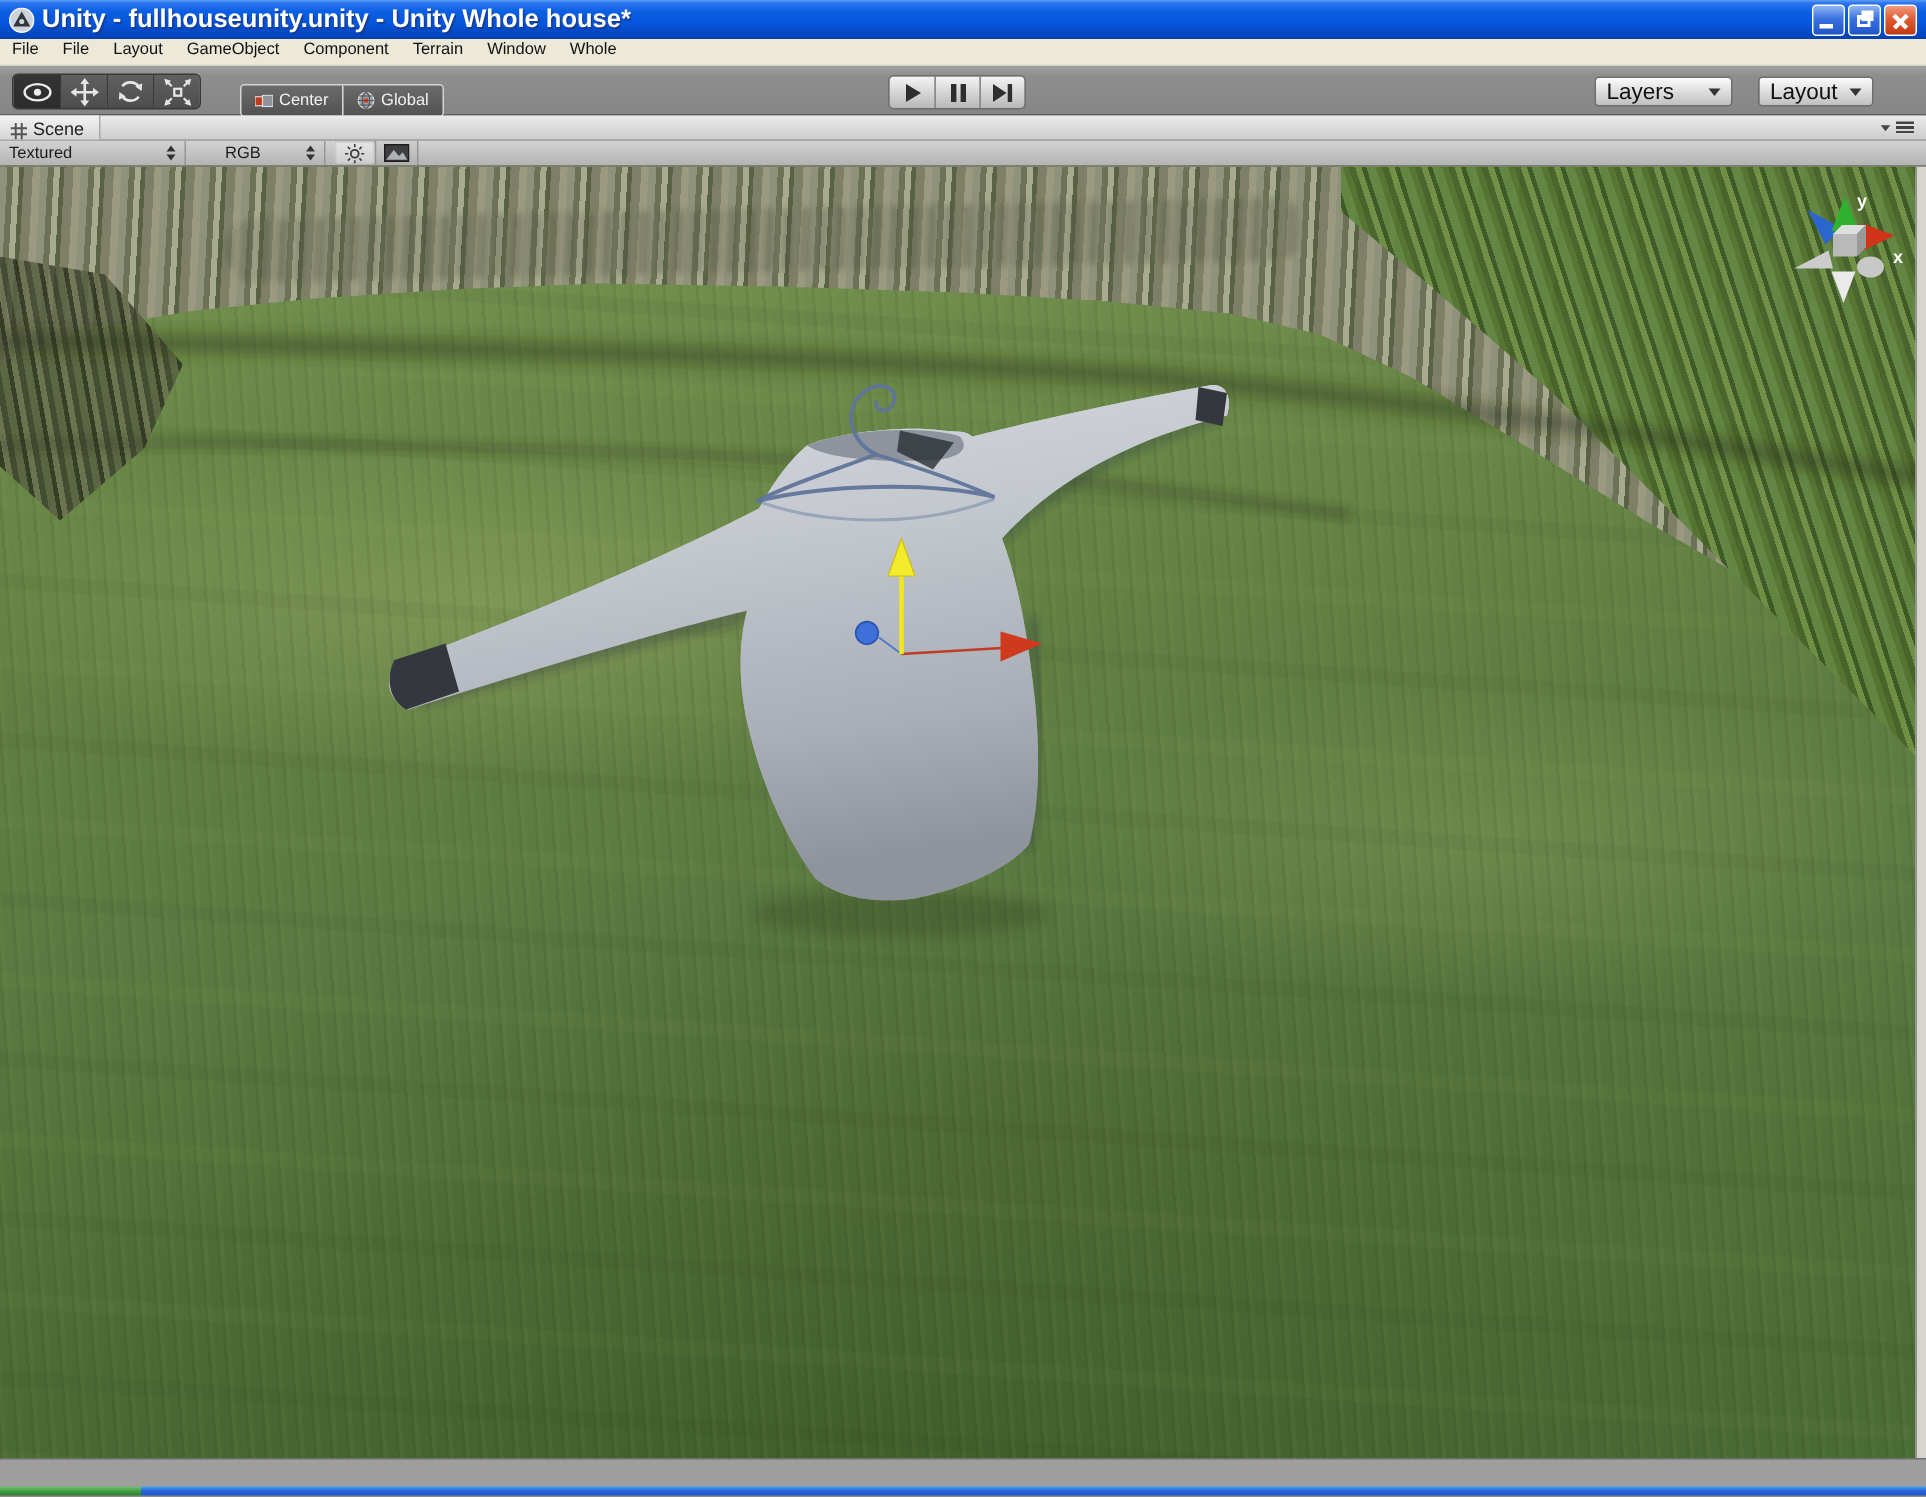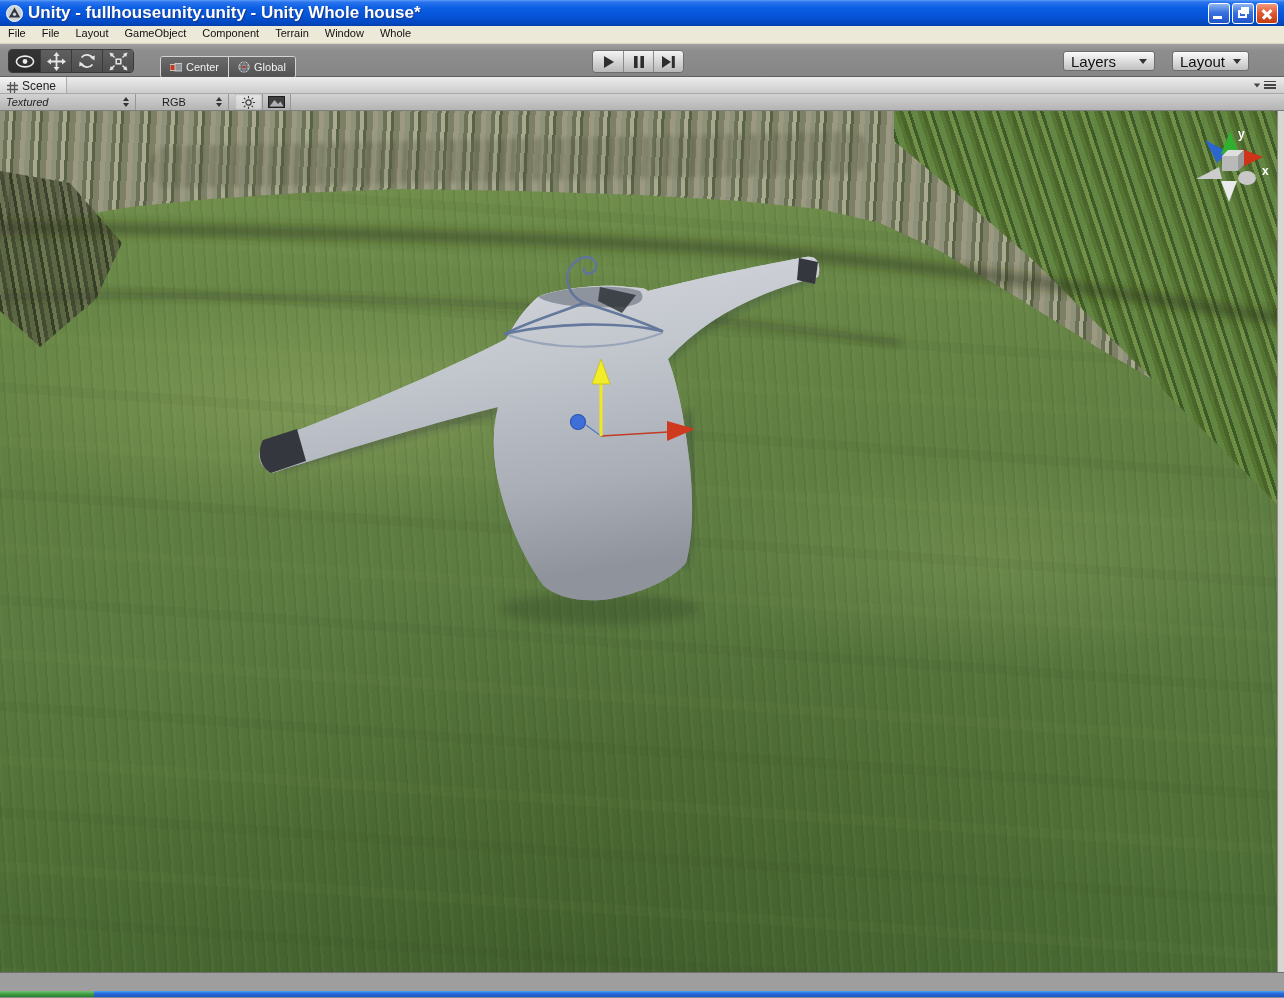--- a/index.html
+++ b/index.html
@@ -55,21 +55,21 @@
     display:flex; align-items:center; position:relative; font-size:12px; color:#222; }
   .tab { display:flex; align-items:flex-end; gap:4px; padding:0 10px 0 7px; height:100%;
     background:linear-gradient(180deg,#f4f4f4,#d4d4d4); border-right:1px solid #aaa; }
   .panel-menu { position:absolute; right:8px; top:4px; display:flex; align-items:center; gap:3px; }
   .panel-menu .lines { width:12px; height:8px;
     background:repeating-linear-gradient(180deg,#444 0 1.5px,transparent 1.5px 3.2px); }
   .panel-menu .caret { border-top-color:#444; transform:scale(.8); }
   .controlbar { height:17px; background:linear-gradient(180deg,#d2d2d2,#b4b4b4); border-bottom:1px solid #7d7d7d;
     display:flex; align-items:stretch; font-size:11px; color:#1d1d1d; }
   .seg { display:flex; align-items:center; justify-content:space-between; padding:0 6px; border-right:1px solid #969696; }
-  .seg-textured { width:136px;font-style:italic; } .seg-rgb { width:73px;margin-left:20px; }
+  .seg-textured { width:124px; } .seg-rgb { width:73px;margin-left:20px; }
   .updown { display:flex; flex-direction:column; gap:2px; align-items:center; }
   .updown i { width:0; height:0; border-left:3px solid transparent; border-right:3px solid transparent; display:block; }
   .updown .up { border-bottom:4px solid #333; } .updown .dn { border-top:4px solid #333; }
   .mini-btn { width:28px; display:flex; align-items:center; justify-content:center; border-right:1px solid #969696;
     background:linear-gradient(180deg,#cfcfcf,#b0b0b0); }
   .mini-btn.active { background:linear-gradient(180deg,#e6e6e6,#cdcdcd); box-shadow:inset 0 0 2px #888; }
   .ctrl-gap { width:6px; }
 
   
   .viewport { position:relative; width:1284px; height:861px; overflow:hidden; background:#5d7c3e; }

